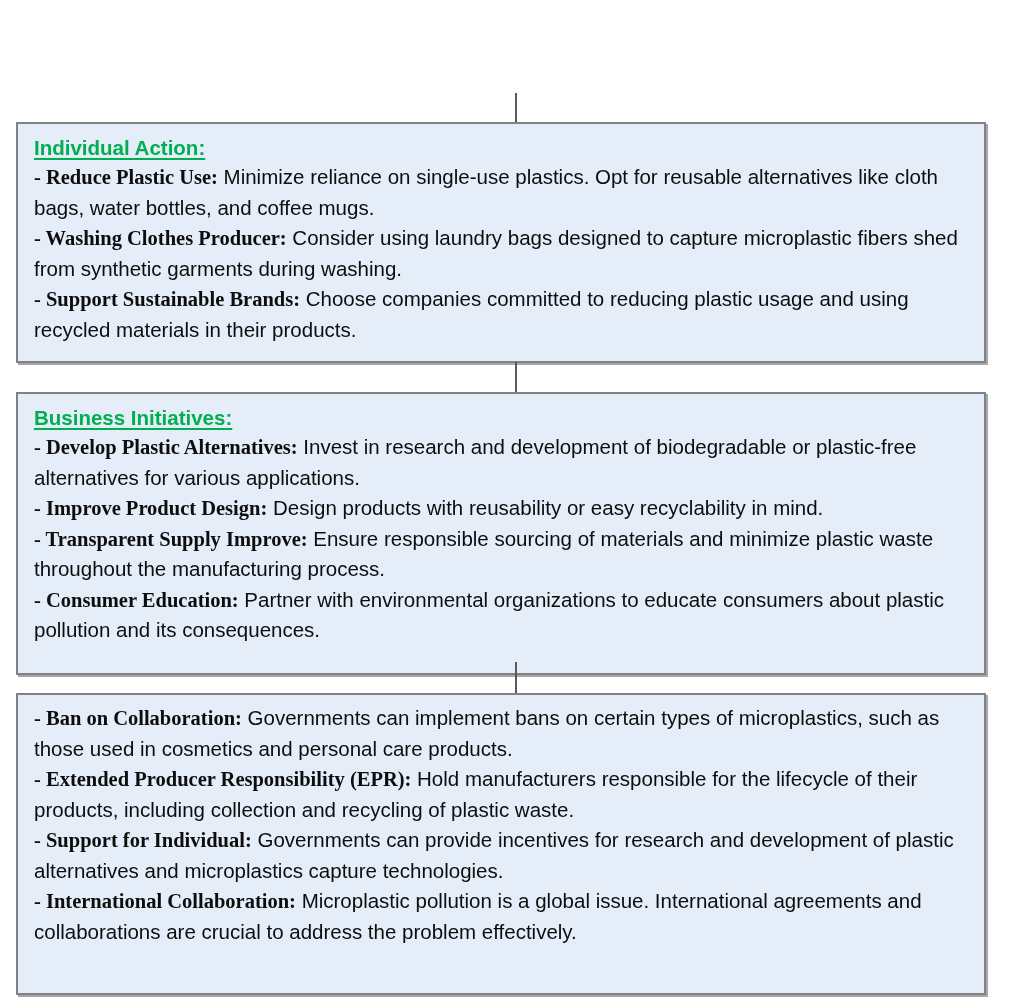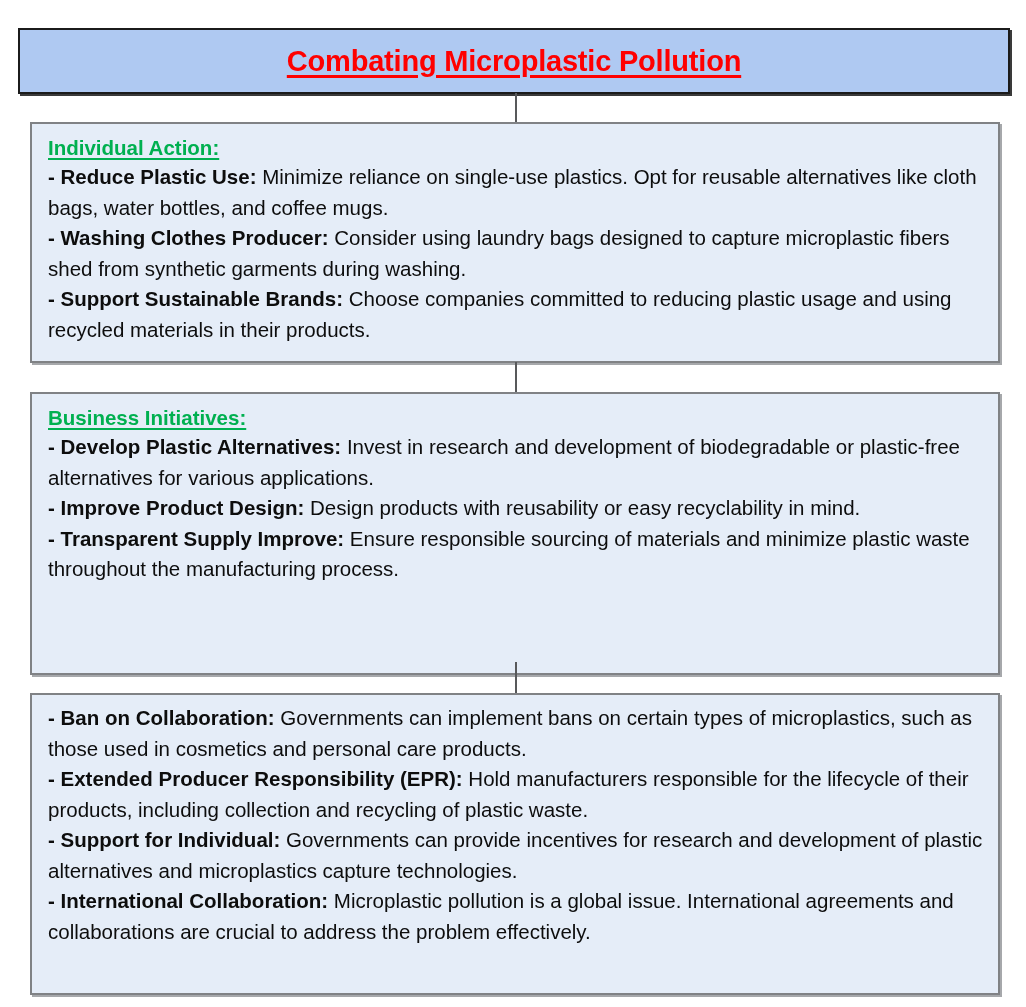--- a/index.html
+++ b/index.html
@@ -55,21 +55,21 @@
     background: #58595b;
     left: 515px;
   }
   .conn-1 { top: 93px;  height: 30px; }
   .conn-2 { top: 362px; height: 31px; }
   .conn-3 { top: 662px; height: 32px; }
 
   
   .section-box {
     position: absolute;
-    left: 30px;
+    left: 16px;
     width: 970px;
     box-sizing: border-box;
     background: #E5EDF8;
     border: 2px solid #808285;
     box-shadow: 2px 2px 0 0 #a6a8ab;
     padding: 8px 14px 10px 14px;
   }
   .box-1 { top: 122px; height: 241px; }
   .box-2 { top: 392px; height: 283px; }
   .box-3 { top: 693px; height: 302px; }
@@ -94,53 +94,52 @@
   .bullet {
     font-size: 20.5px;
     line-height: 30.5px;
     color: #0d0d0d;
     margin: 0 0 0 2px;
     padding: 0;
     text-indent: 0;
   }
   .bullet .lead {
     font-weight: bold;
+    font-family: Liberation Serif, serif;
   }
   .bullet .rest {
     font-weight: normal;
   }
 </style>
 </head>
 <body>
 
 <div id="diagram">
 
-  <div class="title-box">
-    <span class="title-text">Combating Microplastic Pollution</span>
-  </div>
 
   <div class="connector conn-1"></div>
 
   <div class="section-box box-1">
     <span class="section-heading">Individual Action:</span>
     <ul class="bullet-list">
       <li class="bullet"><span class="lead">- Reduce Plastic Use:</span><span class="rest"> Minimize reliance on single-use plastics. Opt for reusable alternatives like cloth bags, water bottles, and coffee mugs.</span></li>
       <li class="bullet"><span class="lead">- Washing Clothes Producer:</span><span class="rest"> Consider using laundry bags designed to capture microplastic fibers shed from synthetic garments during washing.</span></li>
       <li class="bullet"><span class="lead">- Support Sustainable Brands:</span><span class="rest"> Choose companies committed to reducing plastic usage and using recycled materials in their products.</span></li>
     </ul>
   </div>
 
   <div class="connector conn-2"></div>
 
   <div class="section-box box-2">
     <span class="section-heading">Business Initiatives:</span>
     <ul class="bullet-list">
       <li class="bullet"><span class="lead">- Develop Plastic Alternatives:</span><span class="rest"> Invest in research and development of biodegradable or plastic-free alternatives for various applications.</span></li>
       <li class="bullet"><span class="lead">- Improve Product Design:</span><span class="rest"> Design products with reusability or easy recyclability in mind.</span></li>
       <li class="bullet"><span class="lead">- Transparent Supply Improve:</span><span class="rest"> Ensure responsible sourcing of materials and minimize plastic waste throughout the manufacturing process.</span></li>
+      <li class="bullet"><span class="lead">- Consumer Education:</span><span class="rest"> Partner with environmental organizations to educate consumers about plastic pollution and its consequences.</span></li>
     </ul>
   </div>
 
   <div class="connector conn-3"></div>
 
   <div class="section-box box-3">
     <ul class="bullet-list">
       <li class="bullet"><span class="lead">- Ban on Collaboration:</span><span class="rest"> Governments can implement bans on certain types of microplastics, such as those used in cosmetics and personal care products.</span></li>
       <li class="bullet"><span class="lead">- Extended Producer Responsibility (EPR):</span><span class="rest"> Hold manufacturers responsible for the lifecycle of their products, including collection and recycling of plastic waste.</span></li>
       <li class="bullet"><span class="lead">- Support for Individual:</span><span class="rest"> Governments can provide incentives for research and development of plastic alternatives and microplastics capture technologies.</span></li>

